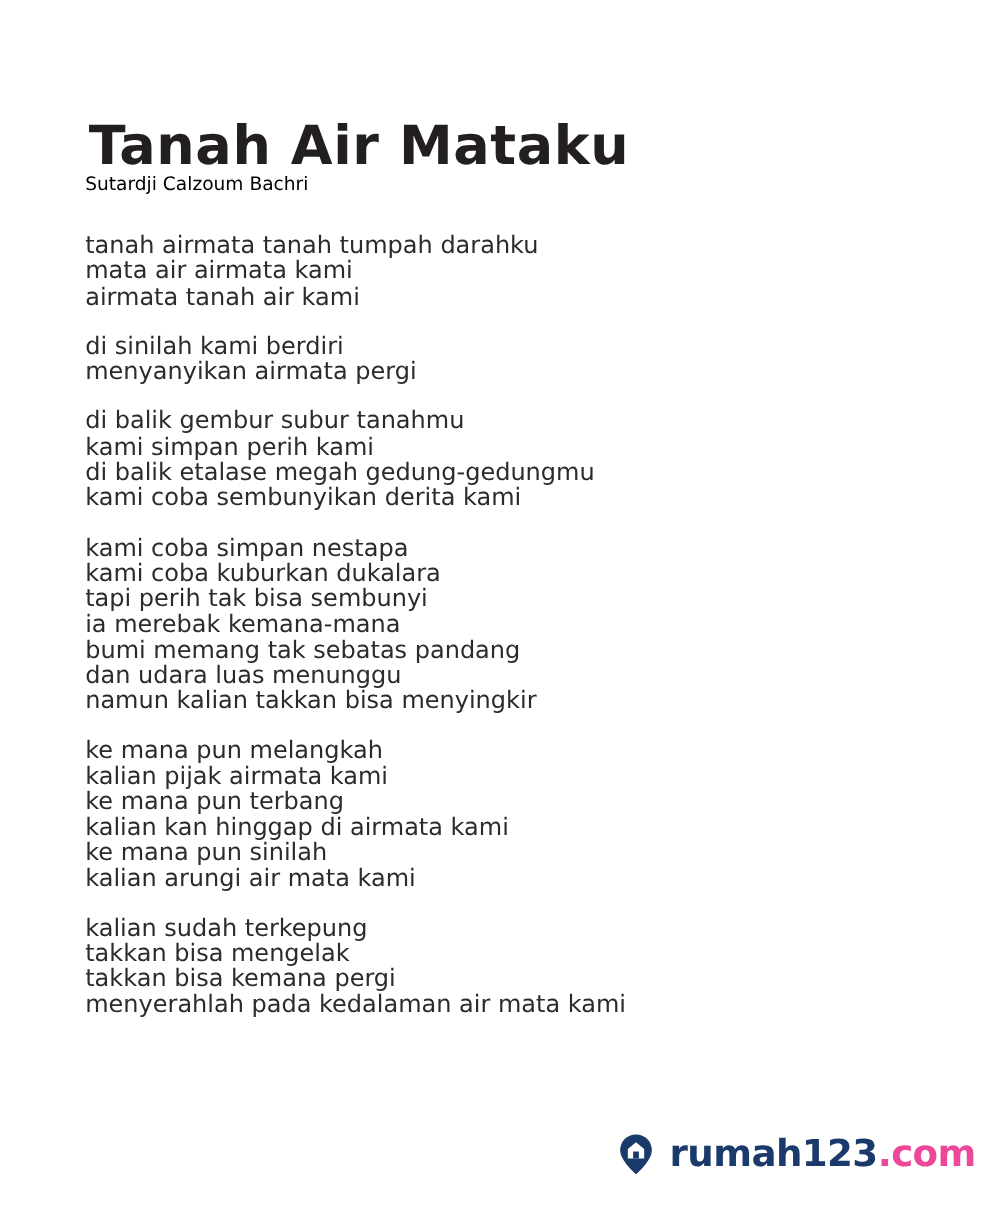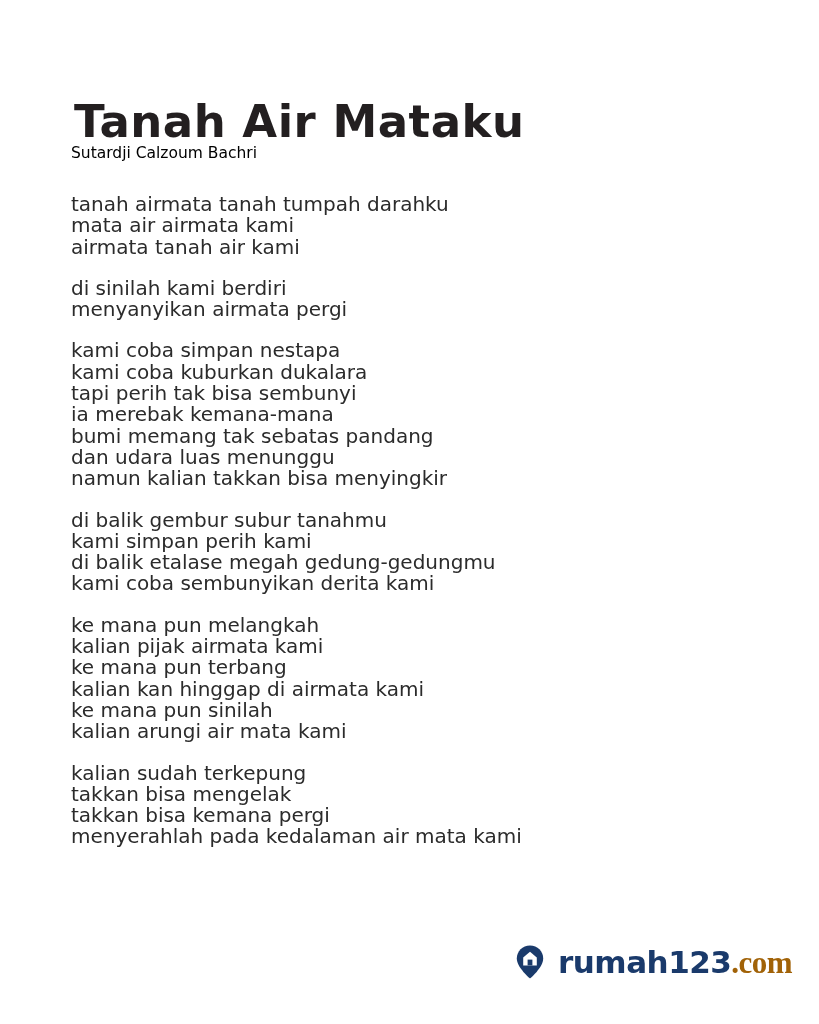--- a/index.html
+++ b/index.html
@@ -74,22 +74,21 @@
     font-size: 31px;
     font-weight: bold;
     letter-spacing: -0.5px;
     line-height: 1;
     white-space: nowrap;
   }
   .logo-text .brand {
     color: #1a3a6b;
   }
   .logo-text .dom {
-    color: #a16207;
-    font-family: Liberation Serif, serif;
+    color: #ec4899;
   }
 </style>
 </head>
 <body>
 
 <div class="page">
 
   <h1 class="title">Tanah Air Mataku</h1>
 
   <div class="author">Sutardji Calzoum Bachri</div>
@@ -101,34 +100,34 @@
       <div class="line">mata air airmata kami</div>
       <div class="line">airmata tanah air kami</div>
     </div>
 
     <div class="stanza">
       <div class="line">di sinilah kami berdiri</div>
       <div class="line">menyanyikan airmata pergi</div>
     </div>
 
     <div class="stanza">
+      <div class="line">di balik gembur subur tanahmu</div>
+      <div class="line">kami simpan perih kami</div>
+      <div class="line">di balik etalase megah gedung-gedungmu</div>
+      <div class="line">kami coba sembunyikan derita kami</div>
+    </div>
+
+    <div class="stanza">
       <div class="line">kami coba simpan nestapa</div>
       <div class="line">kami coba kuburkan dukalara</div>
       <div class="line">tapi perih tak bisa sembunyi</div>
       <div class="line">ia merebak kemana-mana</div>
       <div class="line">bumi memang tak sebatas pandang</div>
       <div class="line">dan udara luas menunggu</div>
       <div class="line">namun kalian takkan bisa menyingkir</div>
-    </div>
-
-    <div class="stanza">
-      <div class="line">di balik gembur subur tanahmu</div>
-      <div class="line">kami simpan perih kami</div>
-      <div class="line">di balik etalase megah gedung-gedungmu</div>
-      <div class="line">kami coba sembunyikan derita kami</div>
     </div>
 
     <div class="stanza">
       <div class="line">ke mana pun melangkah</div>
       <div class="line">kalian pijak airmata kami</div>
       <div class="line">ke mana pun terbang</div>
       <div class="line">kalian kan hinggap di airmata kami</div>
       <div class="line">ke mana pun sinilah</div>
       <div class="line">kalian arungi air mata kami</div>
     </div>

